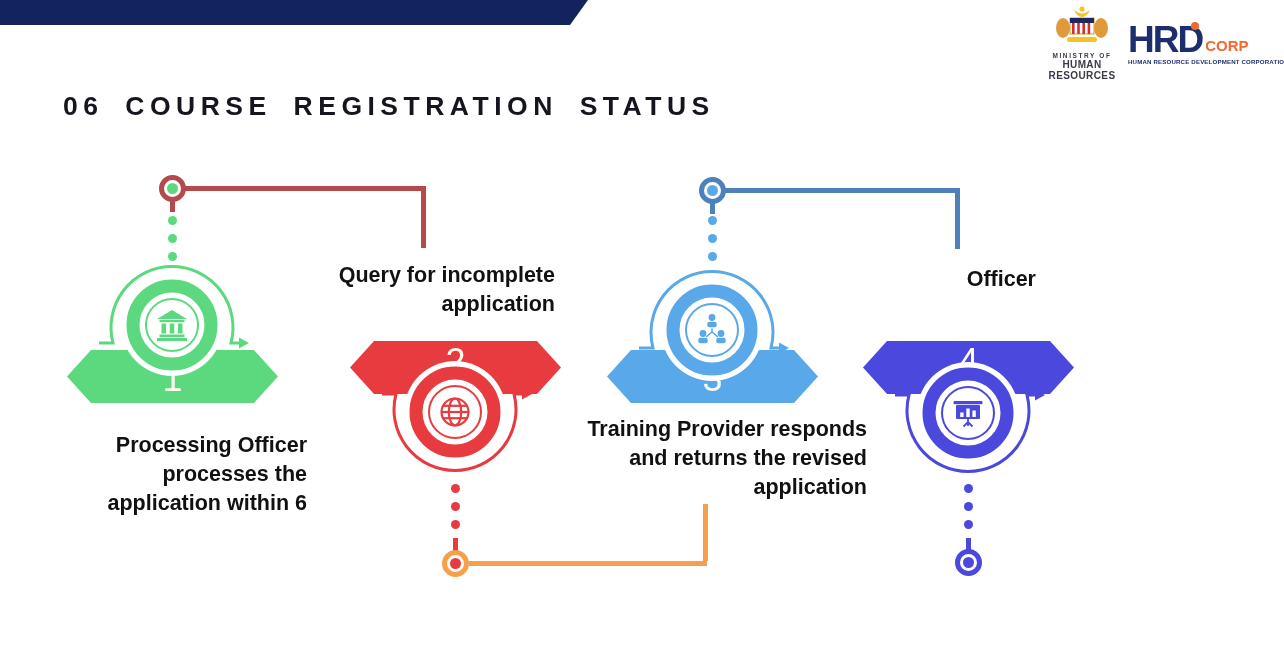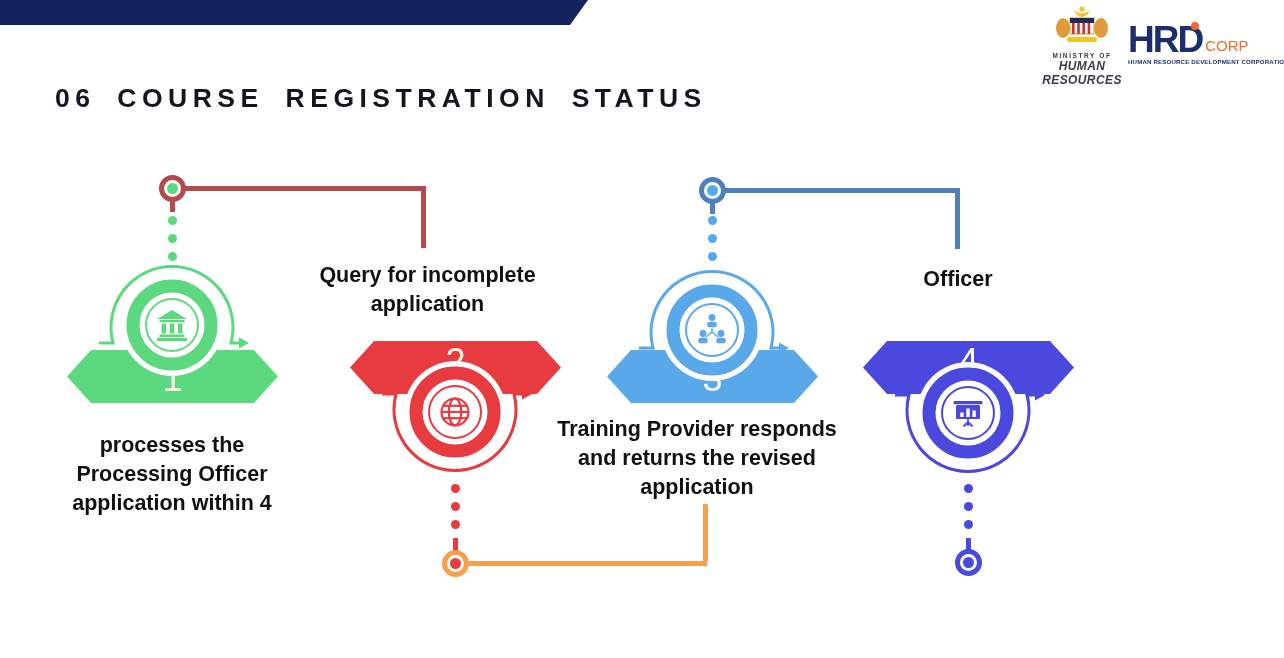--- a/index.html
+++ b/index.html
@@ -5,26 +5,26 @@
   html,body{margin:0;padding:0;background:#ffffff;}
   .slide{position:relative;width:1284px;height:658px;background:#ffffff;overflow:hidden;
          font-family:"Liberation Sans",sans-serif;}
   .abs{position:absolute;}
 
   
   .topbar{left:0;top:0;width:588px;height:25px;background:var(--c);
           clip-path:polygon(0 0,100% 0,calc(100% - 18px) 100%,0 100%);}
 
   
-  .title{left:55px;top:83px;margin:0;font-size:26.5px;font-weight:700;
+  .title{left:55px;top:83px;margin:8px;font-size:26.5px;font-weight:700;
          letter-spacing:5.5px;word-spacing:9px;color:var(--c);white-space:nowrap;}
 
   
   .caption{font-weight:700;font-size:21.5px;line-height:29px;text-align:center;color:var(--c);}
-  .caption span{display:block;}
+  .caption span{display:block;text-align:right;}
 
   
   .hline{height:5px;background:var(--c);}
   .vline{width:5px;background:var(--c);}
 
   
   .marker{width:27px;height:27px;border:5px solid var(--c);border-radius:50%;box-sizing:border-box;}
   .marker .mdot{position:absolute;left:3px;top:3px;width:11px;height:11px;border-radius:50%;background:var(--c);}
 
   
@@ -33,27 +33,27 @@
 
   
   svg .f{fill:var(--c);}
   svg .s{stroke:var(--c);fill:none;}
   svg .halo{fill:#ffffff;}
   svg .num{fill:var(--c);font-weight:400;}
 
   
   .ministry{text-align:center;}
   .min-l1{font-size:6.5px;font-weight:600;letter-spacing:1.6px;color:var(--c);margin-top:1px;}
-  .min-l2{font-size:12px;font-weight:700;letter-spacing:0.4px;color:var(--c);font-style:italic;}
+  .min-l2{font-size:10px;font-weight:700;letter-spacing:0.4px;color:var(--c);}
 
   
   .hrd-row{display:flex;align-items:flex-end;position:relative;height:34px;}
   .hrd-word{font-size:37px;font-weight:800;letter-spacing:-2px;line-height:32px;color:var(--c);}
   .hrd-dot{position:absolute;left:63px;top:0;width:8px;height:8px;border-radius:50%;background:var(--c);}
-  .hrd-corp{font-size:15px;font-weight:400;color:var(--c);margin-left:3px;padding-bottom:2px;}
+  .hrd-corp{font-size:15px;font-weight:700;color:var(--c);margin-left:3px;padding-bottom:2px;}
   .hrd-tag{font-size:6.1px;font-weight:700;letter-spacing:0.18px;white-space:nowrap;color:var(--c);margin-top:2px;}
 </style>
 </head>
 <body>
 
 <div class="slide">
 
   <div class="abs topbar" style="--c: #13235E;"></div>
 
   <div class="abs ministry" style="left:1038px;top:5px;width:88px;">
@@ -115,23 +115,23 @@
       <rect x="-12.5" y="-6" width="25" height="2.2"></rect>
       <rect x="-10.5" y="-2.5" width="4.6" height="10"></rect>
       <rect x="-2.3" y="-2.5" width="4.6" height="10"></rect>
       <rect x="5.9" y="-2.5" width="4.6" height="10"></rect>
       <rect x="-12.5" y="8.5" width="25" height="2.5"></rect>
       <rect x="-15" y="12" width="30" height="3"></rect>
     </g>
   </svg>
 
   <div class="abs caption" style="left: 37px; top: 431px; width: 270px; --c: #111111;">
+    <span>Processing Officer</span>
     <span>processes the</span>
-    <span>Processing Officer</span>
-    <span>application within 4</span>
+    <span>application within 6</span>
   </div>
 
   <div class="abs caption" style="left: 300px; top: 261px; width: 255px; --c: #111111;">
     <span>Query for incomplete</span>
     <span>application</span>
   </div>
 
   <svg class="abs" style="left: 349.5px; top: 341px; --c: #E73B3F;" width="211" height="53" viewBox="0 0 211 53">
     <polygon class="f" points="0,26.5 24,0 187,0 211,26.5 187,53 24,53"></polygon>
     <text class="num" x="105.5" y="20" text-anchor="middle" dominant-baseline="central" font-size="36" style="--c: #FDFBEE;">2</text>

